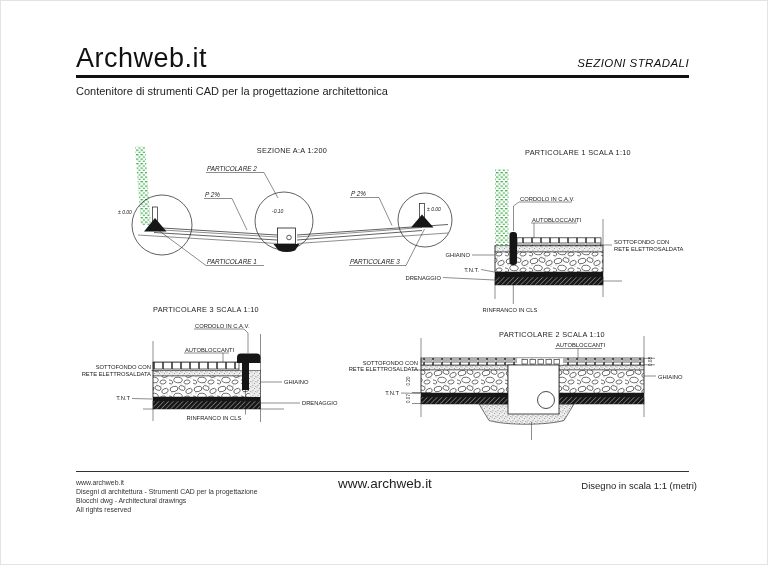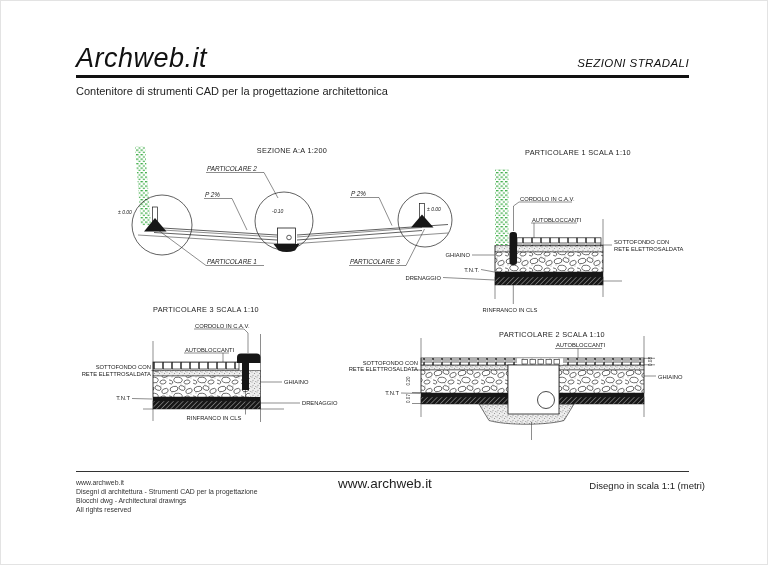--- a/index.html
+++ b/index.html
@@ -1,27 +1,27 @@
 <!DOCTYPE html>
 <html><head>
 <meta charset="utf-8">
 <style>
   html,body{margin:0;padding:0;background:#fff;}
   #page{position:relative;width:768px;height:565px;background:#ffffff;
         border:1px solid #e3e3e3;box-sizing:border-box;overflow:hidden;
         font-family:"Liberation Sans",sans-serif;color:#1c1c1c;}
   .abs{position:absolute;}
-  .brand{left:75px;top:42px;font-size:27px;letter-spacing:.5px;color:#111;font-style:italic;}
+  .brand{left:75px;top:42px;font-size:27px;letter-spacing:.5px;color:#111;}
   .doctitle{right:78px;top:56px;font-size:11.5px;letter-spacing:.4px;color:#111;font-style:italic;}
   .hrule{left:75px;right:78px;top:74px;height:2.5px;background:#111;}
   .subtitle{left:75px;top:84px;font-size:11px;color:#222;}
   .frule{left:75px;right:78px;top:470px;height:1px;background:#333;}
   .fleft{left:75px;top:477px;font-size:6.9px;line-height:9px;color:#333;}
   .fcenter{left:0;width:768px;top:475px;text-align:center;font-size:13.5px;color:#222;}
-  .fright{right:62px;top:479px;font-size:9.5px;color:#222;margin-left:30px;}
+  .fright{right:70px;top:479px;font-size:9.5px;color:#222;margin-left:30px;}
   svg{position:absolute;left:0;top:0;}
   .t{font-family:"Liberation Sans",sans-serif;font-size:5.8px;fill:#222;}
   .tt{font-family:"Liberation Sans",sans-serif;font-size:7.3px;fill:#222;letter-spacing:.3px;}
   .ti{font-family:"Liberation Sans",sans-serif;font-size:6.4px;font-style:italic;fill:#222;}
   .tl{font-family:"Liberation Sans",sans-serif;font-size:5px;font-style:italic;fill:#222;}
   .dim{font-family:"Liberation Sans",sans-serif;font-size:4.6px;fill:#222;}
   .ln{stroke:#1c1c1c;stroke-width:.7;fill:none;}
   .lt{stroke:#1c1c1c;stroke-width:.5;fill:none;}
 </style>
 </head>

